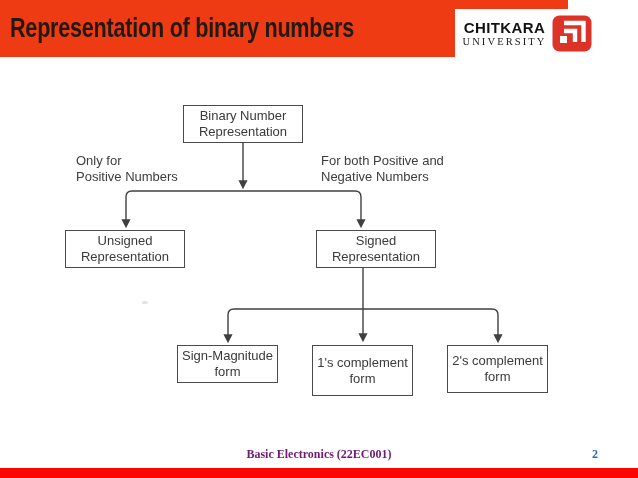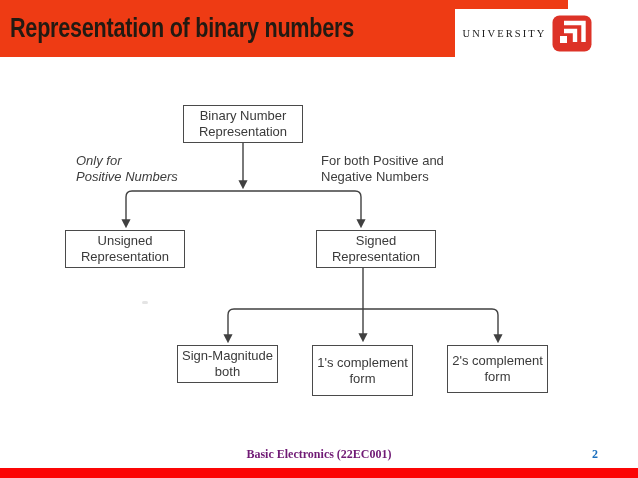--- a/index.html
+++ b/index.html
@@ -37,21 +37,21 @@
   .box-root{left:183px;top:105px;width:120px;height:38px;}
   .box-unsigned{left:65px;top:230px;width:120px;height:38px;}
   .box-signed{left:316px;top:230px;width:120px;height:38px;}
   .box-sm{left:177px;top:345px;width:101px;height:38px;}
   .box-1s{left:312px;top:345px;width:101px;height:51px;}
   .box-2s{left:447px;top:345px;width:101px;height:48px;}
   .annotation{
     position:absolute;font-size:13px;line-height:15.5px;color:#3d3d3d;
     white-space:pre-line;
   }
-  .anno-left{left:76px;top:153px;font-style:italic;}
+  .anno-left{left:76px;top:153px;}
   .anno-right{left:321px;top:153px;}
   .smudge{
     position:absolute;left:142px;top:301px;width:6px;height:3px;
     background:#d9d9d9;border-radius:2px;opacity:.7;
   }
   
   .footer-course{
     position:absolute;left:0;right:0;top:447px;text-align:center;
     font-family:"Liberation Serif",serif;font-weight:bold;font-size:12px;
     color:#701a75;
@@ -69,20 +69,21 @@
 <body>
 
 <div class="slide">
 
   <div class="header-bar">
     <div class="slide-title">Representation of binary numbers</div>
   </div>
 
   <div class="logo-box">
     <div class="logo-textcol">
+      <span class="logo-brand">CHITKARA</span>
       <span class="logo-sub">UNIVERSITY</span>
     </div>
     <span style="display:inline-flex;">
       <svg width="40" height="37" viewBox="0 0 40 37">
         <rect x="0.5" y="0.5" width="39" height="36" rx="7" fill="#dd3227"></rect>
         <rect x="8" y="21" width="7" height="7" fill="#ffffff"></rect>
         <path d="M12,16 H23 V27" stroke="#ffffff" stroke-width="4.4" fill="none"></path>
         <path d="M12,8 H31.5 V27" stroke="#ffffff" stroke-width="4.4" fill="none"></path>
       </svg>
     </span>
@@ -121,21 +122,21 @@
 Negative Numbers</div>
 
     <div class="nodebox box-unsigned">Unsigned
 Representation</div>
     <div class="nodebox box-signed">Signed
 Representation</div>
 
     <div class="smudge"></div>
 
     <div class="nodebox box-sm">Sign-Magnitude
-both</div>
+form</div>
     <div class="nodebox box-1s">1's complement
 form</div>
     <div class="nodebox box-2s">2's complement
 form</div>
   </div>
 
   <div class="footer-course">Basic Electronics (22EC001)</div>
   <div class="footer-page">2</div>
   <div class="footer-bar"></div>
 

